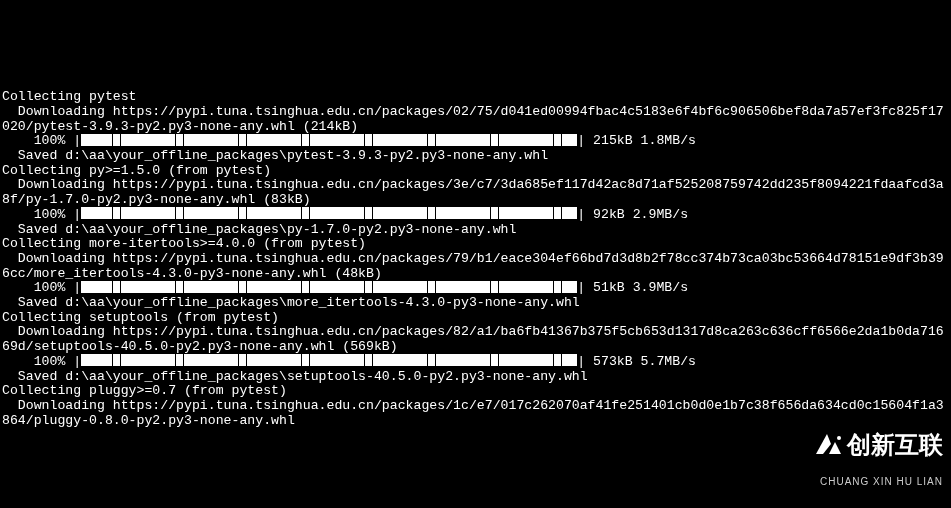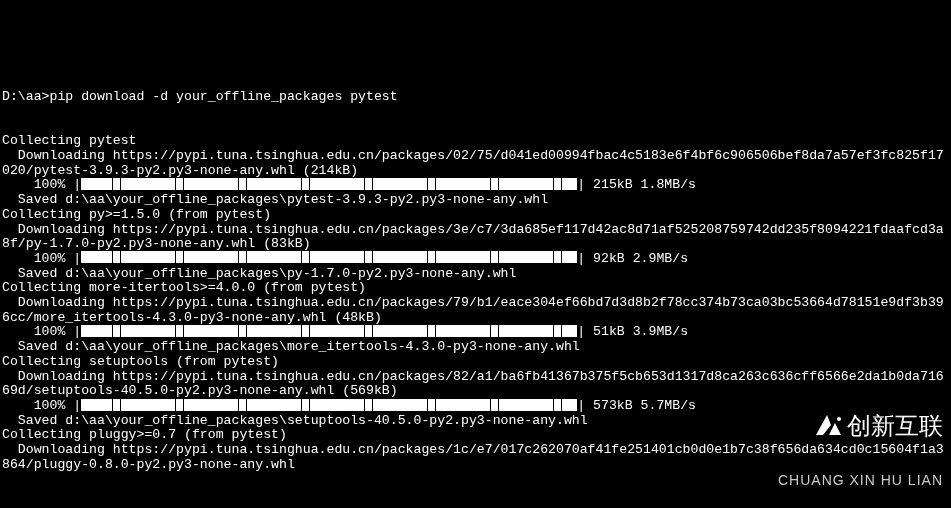--- a/index.html
+++ b/index.html
@@ -33,40 +33,39 @@
   .logo {
     position: absolute;
     right: 8px;
     bottom: 8px;
     text-align: right;
     line-height: 1;
   }
   .logo-main {
     font-family: "Microsoft YaHei", Arial, sans-serif;
     font-size: 24px;
-    font-weight: 400;
+    font-weight: 700;
     color: #fff;
     display: inline-flex;
     align-items: center;
   }
   .logo-main svg { margin-right: 4px; }
   .logo-sub {
     font-family: Arial, sans-serif;
-    font-size: 14px;
+    font-size: 10px;
     letter-spacing: 1px;
     color: #ccc;
-    margin-top: 17px;
+    margin-top: 2px;
   }
 </style>
 </head>
 <body>
 
 
 <div class="terminal">
-  <span class="line"><span>D:\aa&gt;</span><span>pip download -d your_offline_packages pytest</span></span>
   <div id="pkg-container"><span class="line">Collecting pytest</span><span class="line">  Downloading https://pypi.tuna.tsinghua.edu.cn/packages/02/75/d041ed00994fbac4c5183e6f4bf6c906506bef8da7a57ef3fc825f17</span><span class="line">020/pytest-3.9.3-py2.py3-none-any.whl (214kB)</span><span class="line"><span>    100% |</span><span class="bar"><span class="cell"></span><span class="cell"></span><span class="cell"></span><span class="cell"></span><span class="cell"></span><span class="cell"></span><span class="cell"></span><span class="cell"></span><span class="cell"></span><span class="cell"></span><span class="cell"></span><span class="cell"></span><span class="cell"></span><span class="cell"></span><span class="cell"></span><span class="cell"></span><span class="cell"></span><span class="cell"></span><span class="cell"></span><span class="cell"></span><span class="cell"></span><span class="cell"></span><span class="cell"></span><span class="cell"></span><span class="cell"></span><span class="cell"></span><span class="cell"></span><span class="cell"></span><span class="cell"></span><span class="cell"></span><span class="cell"></span><span class="cell"></span><span class="cell"></span><span class="cell"></span><span class="cell"></span><span class="cell"></span><span class="cell"></span><span class="cell"></span><span class="cell"></span><span class="cell"></span><span class="cell"></span><span class="cell"></span><span class="cell"></span><span class="cell"></span><span class="cell"></span><span class="cell"></span><span class="cell"></span><span class="cell"></span><span class="cell"></span><span class="cell"></span><span class="cell"></span><span class="cell"></span><span class="cell"></span><span class="cell"></span><span class="cell"></span><span class="cell"></span><span class="cell"></span><span class="cell"></span><span class="cell"></span><span class="cell"></span><span class="cell"></span><span class="cell"></span><span class="cell"></span></span><span>| 215kB 1.8MB/s</span></span><span class="line">  Saved d:\aa\your_offline_packages\pytest-3.9.3-py2.py3-none-any.whl</span><span class="line">Collecting py&gt;=1.5.0 (from pytest)</span><span class="line">  Downloading https://pypi.tuna.tsinghua.edu.cn/packages/3e/c7/3da685ef117d42ac8d71af525208759742dd235f8094221fdaafcd3a</span><span class="line">8f/py-1.7.0-py2.py3-none-any.whl (83kB)</span><span class="line"><span>    100% |</span><span class="bar"><span class="cell"></span><span class="cell"></span><span class="cell"></span><span class="cell"></span><span class="cell"></span><span class="cell"></span><span class="cell"></span><span class="cell"></span><span class="cell"></span><span class="cell"></span><span class="cell"></span><span class="cell"></span><span class="cell"></span><span class="cell"></span><span class="cell"></span><span class="cell"></span><span class="cell"></span><span class="cell"></span><span class="cell"></span><span class="cell"></span><span class="cell"></span><span class="cell"></span><span class="cell"></span><span class="cell"></span><span class="cell"></span><span class="cell"></span><span class="cell"></span><span class="cell"></span><span class="cell"></span><span class="cell"></span><span class="cell"></span><span class="cell"></span><span class="cell"></span><span class="cell"></span><span class="cell"></span><span class="cell"></span><span class="cell"></span><span class="cell"></span><span class="cell"></span><span class="cell"></span><span class="cell"></span><span class="cell"></span><span class="cell"></span><span class="cell"></span><span class="cell"></span><span class="cell"></span><span class="cell"></span><span class="cell"></span><span class="cell"></span><span class="cell"></span><span class="cell"></span><span class="cell"></span><span class="cell"></span><span class="cell"></span><span class="cell"></span><span class="cell"></span><span class="cell"></span><span class="cell"></span><span class="cell"></span><span class="cell"></span><span class="cell"></span><span class="cell"></span><span class="cell"></span></span><span>| 92kB 2.9MB/s</span></span><span class="line">  Saved d:\aa\your_offline_packages\py-1.7.0-py2.py3-none-any.whl</span><span class="line">Collecting more-itertools&gt;=4.0.0 (from pytest)</span><span class="line">  Downloading https://pypi.tuna.tsinghua.edu.cn/packages/79/b1/eace304ef66bd7d3d8b2f78cc374b73ca03bc53664d78151e9df3b39</span><span class="line">6cc/more_itertools-4.3.0-py3-none-any.whl (48kB)</span><span class="line"><span>    100% |</span><span class="bar"><span class="cell"></span><span class="cell"></span><span class="cell"></span><span class="cell"></span><span class="cell"></span><span class="cell"></span><span class="cell"></span><span class="cell"></span><span class="cell"></span><span class="cell"></span><span class="cell"></span><span class="cell"></span><span class="cell"></span><span class="cell"></span><span class="cell"></span><span class="cell"></span><span class="cell"></span><span class="cell"></span><span class="cell"></span><span class="cell"></span><span class="cell"></span><span class="cell"></span><span class="cell"></span><span class="cell"></span><span class="cell"></span><span class="cell"></span><span class="cell"></span><span class="cell"></span><span class="cell"></span><span class="cell"></span><span class="cell"></span><span class="cell"></span><span class="cell"></span><span class="cell"></span><span class="cell"></span><span class="cell"></span><span class="cell"></span><span class="cell"></span><span class="cell"></span><span class="cell"></span><span class="cell"></span><span class="cell"></span><span class="cell"></span><span class="cell"></span><span class="cell"></span><span class="cell"></span><span class="cell"></span><span class="cell"></span><span class="cell"></span><span class="cell"></span><span class="cell"></span><span class="cell"></span><span class="cell"></span><span class="cell"></span><span class="cell"></span><span class="cell"></span><span class="cell"></span><span class="cell"></span><span class="cell"></span><span class="cell"></span><span class="cell"></span><span class="cell"></span><span class="cell"></span></span><span>| 51kB 3.9MB/s</span></span><span class="line">  Saved d:\aa\your_offline_packages\more_itertools-4.3.0-py3-none-any.whl</span><span class="line">Collecting setuptools (from pytest)</span><span class="line">  Downloading https://pypi.tuna.tsinghua.edu.cn/packages/82/a1/ba6fb41367b375f5cb653d1317d8ca263c636cff6566e2da1b0da716</span><span class="line">69d/setuptools-40.5.0-py2.py3-none-any.whl (569kB)</span><span class="line"><span>    100% |</span><span class="bar"><span class="cell"></span><span class="cell"></span><span class="cell"></span><span class="cell"></span><span class="cell"></span><span class="cell"></span><span class="cell"></span><span class="cell"></span><span class="cell"></span><span class="cell"></span><span class="cell"></span><span class="cell"></span><span class="cell"></span><span class="cell"></span><span class="cell"></span><span class="cell"></span><span class="cell"></span><span class="cell"></span><span class="cell"></span><span class="cell"></span><span class="cell"></span><span class="cell"></span><span class="cell"></span><span class="cell"></span><span class="cell"></span><span class="cell"></span><span class="cell"></span><span class="cell"></span><span class="cell"></span><span class="cell"></span><span class="cell"></span><span class="cell"></span><span class="cell"></span><span class="cell"></span><span class="cell"></span><span class="cell"></span><span class="cell"></span><span class="cell"></span><span class="cell"></span><span class="cell"></span><span class="cell"></span><span class="cell"></span><span class="cell"></span><span class="cell"></span><span class="cell"></span><span class="cell"></span><span class="cell"></span><span class="cell"></span><span class="cell"></span><span class="cell"></span><span class="cell"></span><span class="cell"></span><span class="cell"></span><span class="cell"></span><span class="cell"></span><span class="cell"></span><span class="cell"></span><span class="cell"></span><span class="cell"></span><span class="cell"></span><span class="cell"></span><span class="cell"></span><span class="cell"></span></span><span>| 573kB 5.7MB/s</span></span><span class="line">  Saved d:\aa\your_offline_packages\setuptools-40.5.0-py2.py3-none-any.whl</span><span class="line">Collecting pluggy&gt;=0.7 (from pytest)</span><span class="line">  Downloading https://pypi.tuna.tsinghua.edu.cn/packages/1c/e7/017c262070af41fe251401cb0d0e1b7c38f656da634cd0c15604f1a3</span><span class="line">864/pluggy-0.8.0-py2.py3-none-any.whl</span></div>
 </div>
 
 <div class="logo">
   <div class="logo-main">
     <svg width="30" height="26" viewBox="0 0 30 26">
       <path d="M3 22 L14 2 L18 12 L10 22 Z" fill="#fff"></path>
       <path d="M16 22 L22 10 L28 22 Z" fill="#fff"></path>
       <circle cx="26" cy="6" r="2" fill="#fff"></circle>
     </svg>

